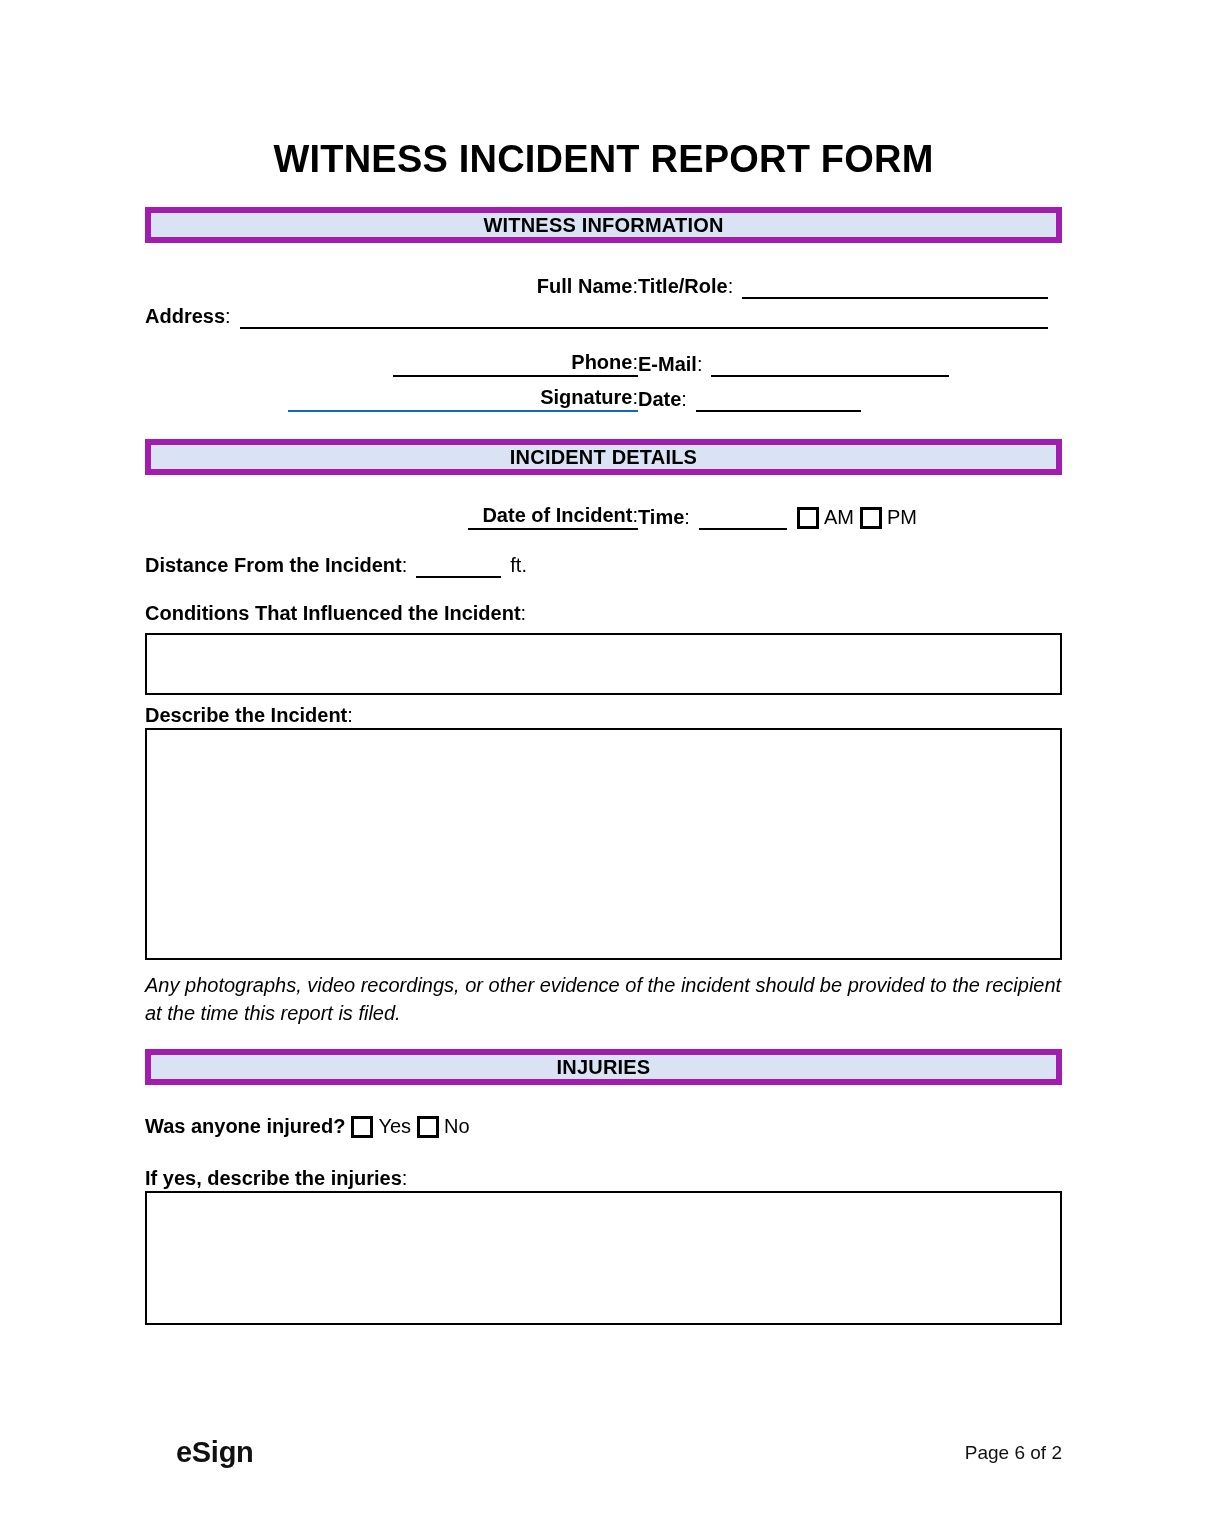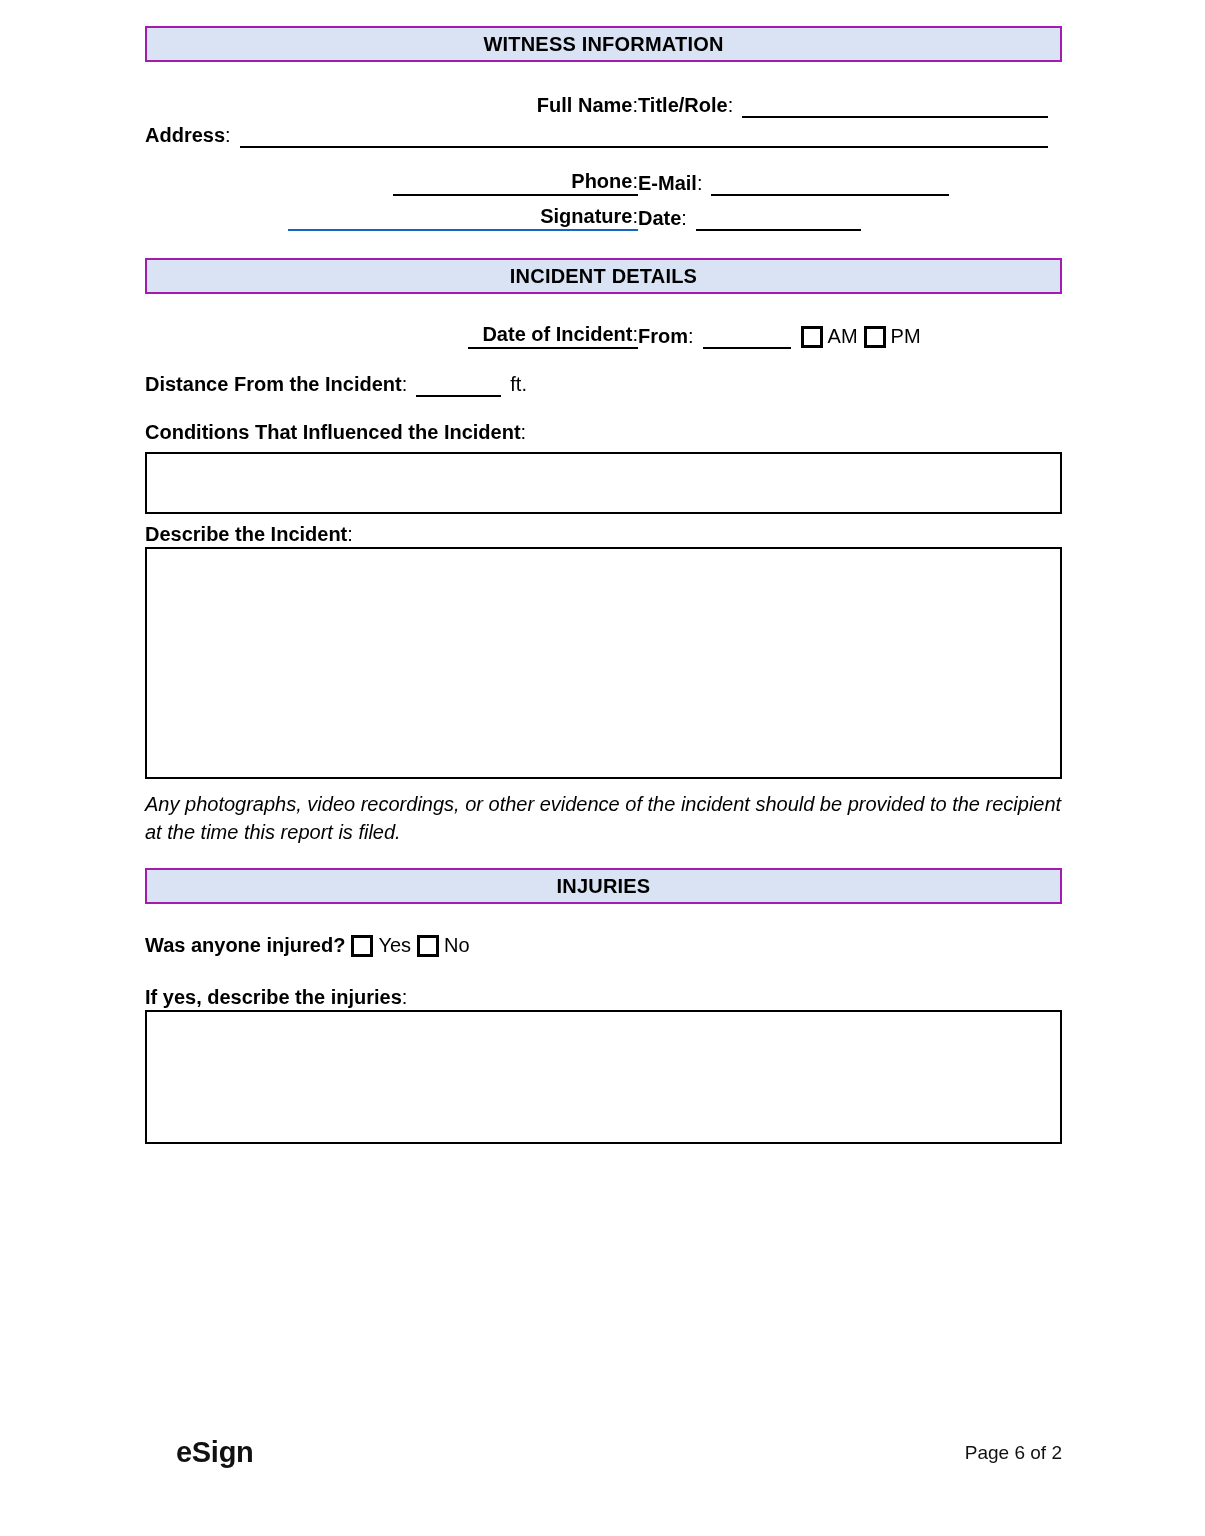--- a/index.html
+++ b/index.html
@@ -26,21 +26,21 @@
     text-align: center;
     font-size: 38px;
     font-weight: bold;
     letter-spacing: 0.2px;
     line-height: 44px;
   }
 
   .section-header {
     height: 36px;
     background: var(--header-bg, #dae3f3);
-    border: 2px solid #a21caf;
+    border: 6px solid #a21caf;
     display: flex;
     align-items: center;
     justify-content: center;
     font-size: 20px;
     font-weight: bold;
     letter-spacing: 0.2px;
   }
   .sh-witness  { margin-top: 26px; }
   .sh-incident { margin-top: 27px; }
   .sh-injuries { margin-top: 22px; }
@@ -142,20 +142,21 @@
     font-weight: normal;
     color: #111;
   }
 </style>
 </head>
 <body>
 
 <div class="page">
   <div class="content">
 
+    <div class="doc-title">WITNESS INCIDENT REPORT FORM</div>
 
     <div class="section-header sh-witness">
       <span>WITNESS INFORMATION</span>
     </div>
 
     <div class="row r-fullname">
       <div class="col1">
         <span class="label"><span class="lbl">Full Name</span><span class="colon">:</span></span>
         <span class="fline w-fullname"></span>
       </div>
@@ -195,21 +196,21 @@
     <div class="section-header sh-incident">
       <span>INCIDENT DETAILS</span>
     </div>
 
     <div class="row r-doi">
       <div class="col1">
         <span class="label"><span class="lbl">Date of Incident</span><span class="colon">:</span></span>
         <span class="fline w-doi"></span>
       </div>
       <div class="col2">
-        <span class="label"><span class="lbl">From</span><span class="colon">:</span></span>
+        <span class="label"><span class="lbl">Time</span><span class="colon">:</span></span>
         <span class="fline w-time"></span>
         <span class="checkbox cb-gap-l"></span>
         <span class="plain cb-text">AM</span>
         <span class="checkbox cb-gap-s"></span>
         <span class="plain cb-text">PM</span>
       </div>
     </div>
 
 
     <div class="row r-distance">

